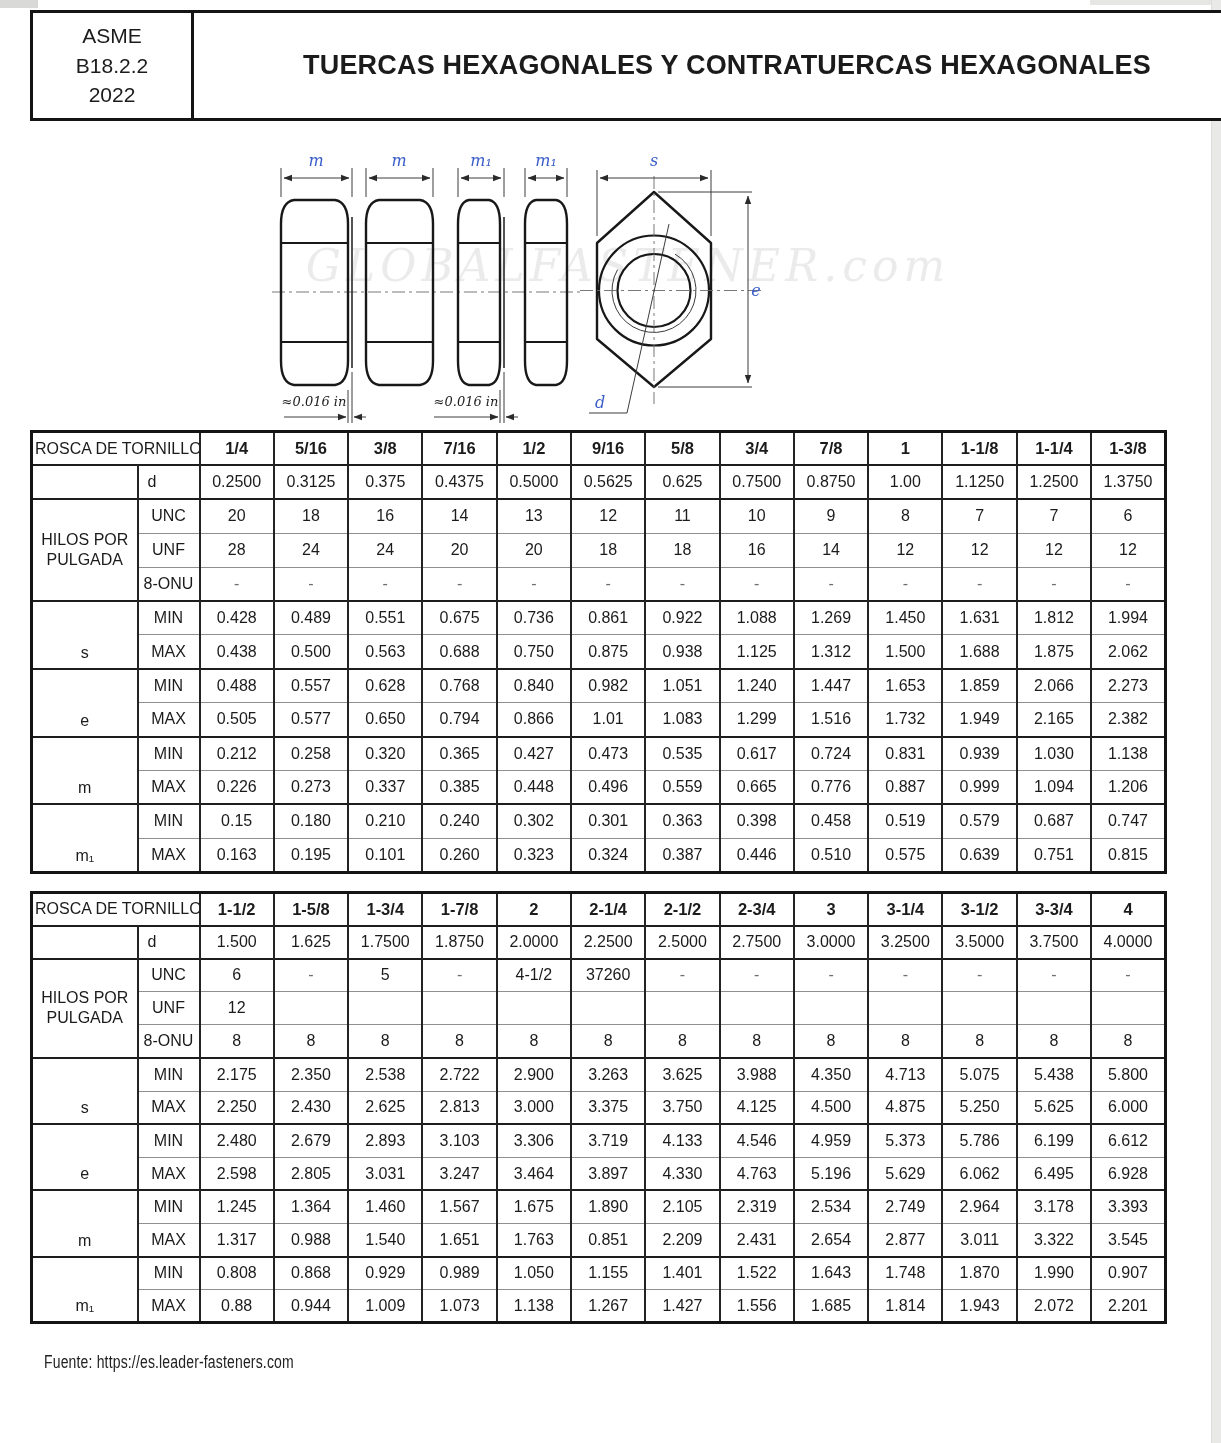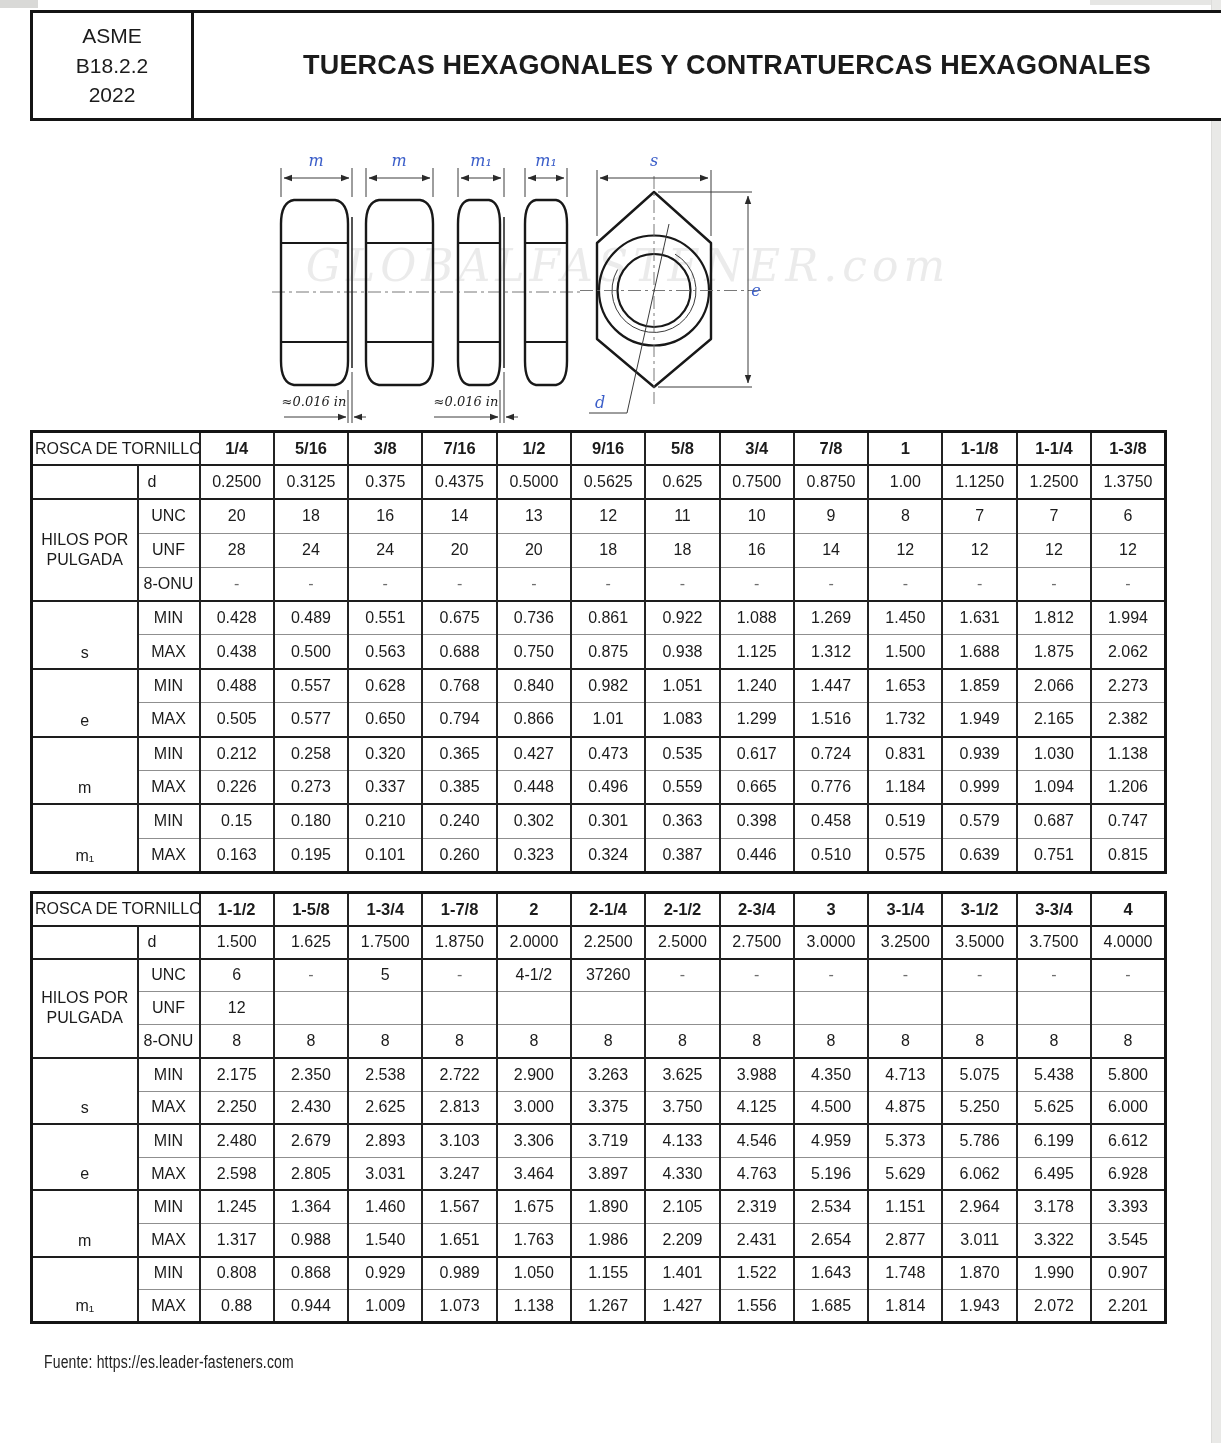--- a/index.html
+++ b/index.html
@@ -349,21 +349,21 @@
             <td class="sub">MAX</td>
             <td class="val">0.226</td>
             <td class="val">0.273</td>
             <td class="val">0.337</td>
             <td class="val">0.385</td>
             <td class="val">0.448</td>
             <td class="val">0.496</td>
             <td class="val">0.559</td>
             <td class="val">0.665</td>
             <td class="val">0.776</td>
-            <td class="val">1.184</td>
+            <td class="val">0.887</td>
             <td class="val">0.999</td>
             <td class="val">1.094</td>
             <td class="val">1.206</td>
           </tr>
           <tr class="rT">
             <td class="group dimlab" rowspan="2">m₁</td>
             <td class="sub">MIN</td>
             <td class="val">0.15</td>
             <td class="val">0.180</td>
             <td class="val">0.210</td>
@@ -570,33 +570,33 @@
             <td class="sub">MIN</td>
             <td class="val">1.245</td>
             <td class="val">1.364</td>
             <td class="val">1.460</td>
             <td class="val">1.567</td>
             <td class="val">1.675</td>
             <td class="val">1.890</td>
             <td class="val">2.105</td>
             <td class="val">2.319</td>
             <td class="val">2.534</td>
-            <td class="val">1.151</td>
+            <td class="val">2.749</td>
             <td class="val">2.964</td>
             <td class="val">3.178</td>
             <td class="val">3.393</td>
           </tr>
           <tr class="">
             <td class="sub">MAX</td>
             <td class="val">1.317</td>
             <td class="val">0.988</td>
             <td class="val">1.540</td>
             <td class="val">1.651</td>
             <td class="val">1.763</td>
-            <td class="val">1.986</td>
+            <td class="val">0.851</td>
             <td class="val">2.209</td>
             <td class="val">2.431</td>
             <td class="val">2.654</td>
             <td class="val">2.877</td>
             <td class="val">3.011</td>
             <td class="val">3.322</td>
             <td class="val">3.545</td>
           </tr>
           <tr class="rT">
             <td class="group dimlab" rowspan="2">m₁</td>

